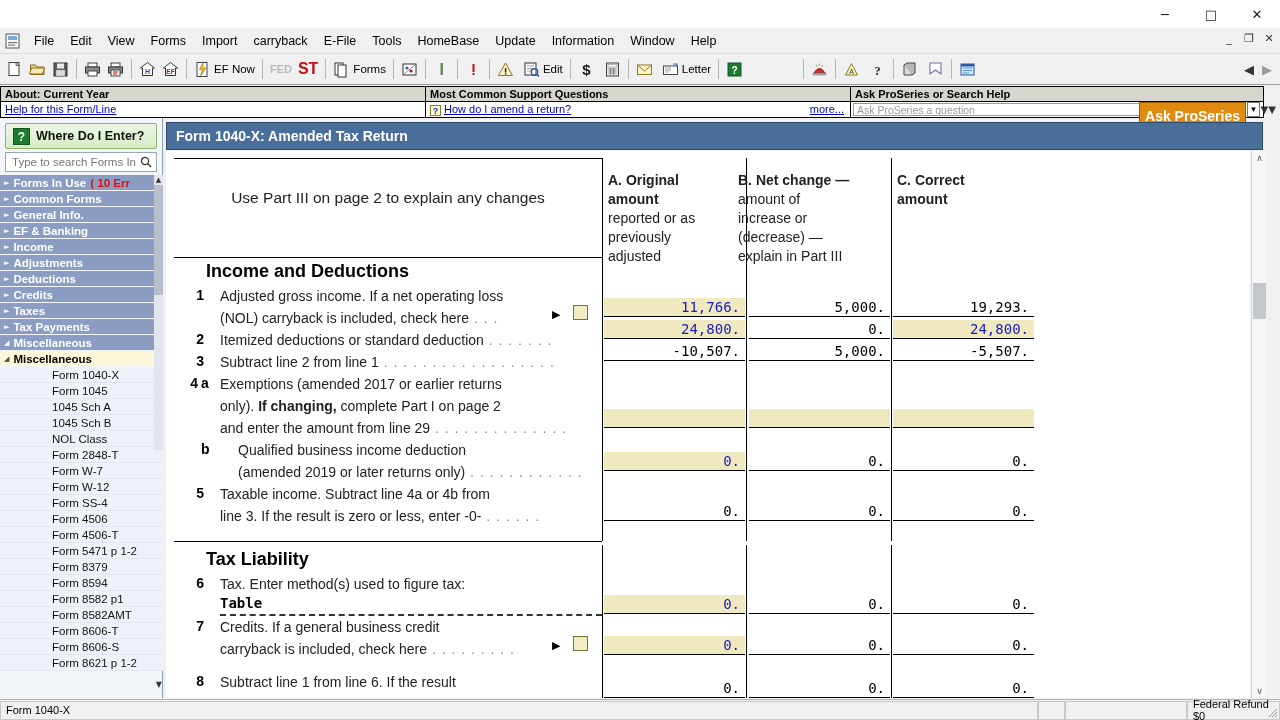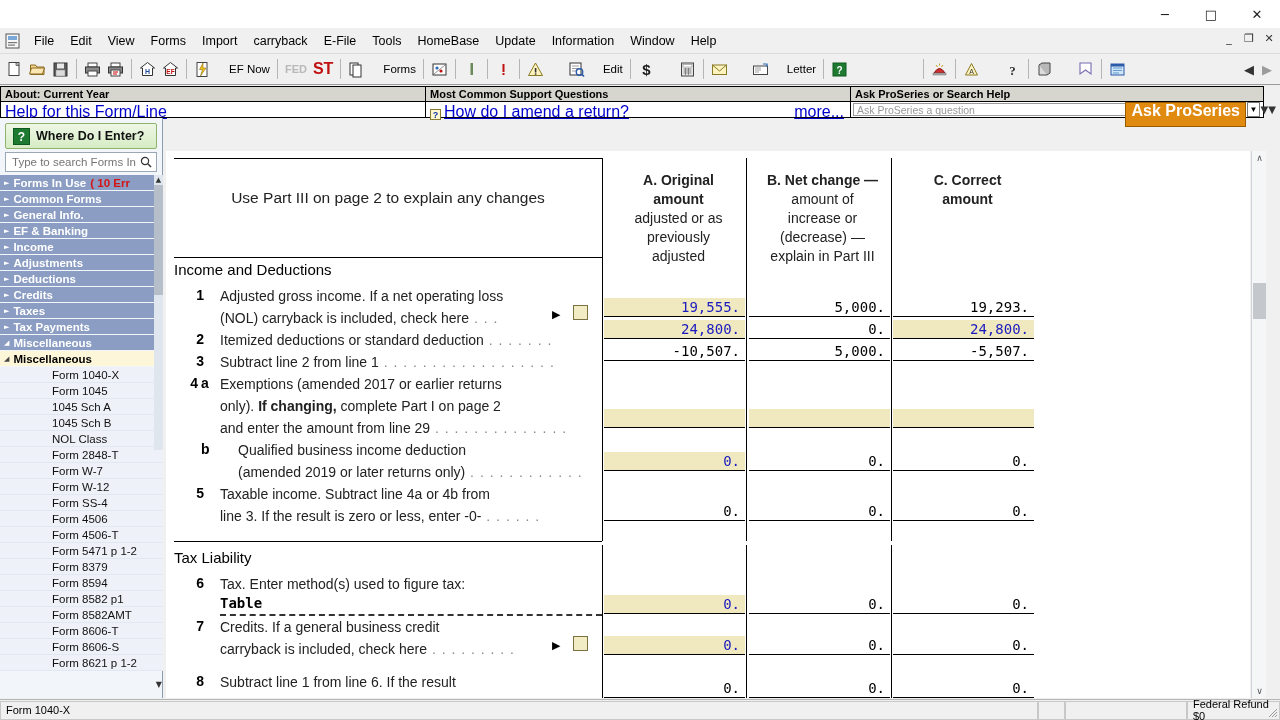--- a/index.html
+++ b/index.html
@@ -24,49 +24,49 @@
   .applogo { width:18px; height:18px; margin-right:4px; position:relative; }
   .menuitem { padding:3px 8px; font-size:12.5px; color:#000; white-space:nowrap; }
   .mdibtns { position:absolute; right:4px; top:4px; display:flex; gap:6px; font-size:11px; color:#333;
              font-family:"DejaVu Sans", sans-serif; }
   .mdibtn { width:14px; text-align:center; }
 
   
   .toolbar { position:absolute; left:0; top:53px; width:1280px; height:32px;
              background:#f0f0f0; border-top:1px solid #dcdcdc; border-bottom:1px solid #9a9a9a;
              display:flex; align-items:center; padding-left:3px; }
-  .tbitem { display:flex; align-items:center; height:26px; padding:0 3px; gap:18px; white-space:nowrap; }
+  .tbitem { display:flex; align-items:center; height:26px; padding:0 3px; gap:3px; white-space:nowrap; }
   .tblabel { font-size:11.5px; color:#000; }
   .tbsep { width:1px; height:20px; background:#b5b5b5; margin:0 4px; }
   .tbnav { margin-left:auto; display:flex; align-items:center; gap:8px; padding-right:8px; }
   .navarrow { font-size:13px; color:#333; font-family:"DejaVu Sans", sans-serif; }
   .navarrow.dim { color:#9a9a9a; }
 
   
   .ic { width:17px; height:17px; position:relative; display:inline-block; flex:none; }
 
   
   .panels { position:absolute; left:0; top:86px; width:1280px; height:32px; display:flex; }
   .panel { height:32px; border:1px solid #000; background:#fff; position:relative; }
   .panel-head { height:15px; background:#d6d6ce; border-bottom:1px solid #000;
                 font-size:11px; font-weight:bold; padding:1px 4px; color:#000; }
   .panel-body { height:15px; font-size:11px; padding:1px 4px; position:relative; }
-  .lnk { color:#0000cc; text-decoration:underline; font-size:16px; }
+  .lnk { color:#0000cc; text-decoration:underline; font-size:11px; }
   .p1 { width:426px; }
   .p2 { width:425px; border-left:none; }
   .p3 { width:413px; border-left:none; }
   .more { position:absolute; right:6px; top:1px; }
   .qmark { display:inline-block; width:11px; height:11px; background:#fff8d0; border:1px solid #8a7a30;
            color:#0a34a8; font-size:9px; font-weight:bold; text-align:center; line-height:10px;
            margin-right:3px; vertical-align:-1px; }
   .askinput { position:absolute; left:2px; top:1px; width:320px; height:13px; border:1px solid #999;
               background:#fff; font-size:10.5px; color:#999; padding:0 3px; line-height:12px; }
   .askbtn { position:absolute; right:17px; top:0px; height:25px; background:#e08a10;
-            border:1px solid #9a5c00; color:#fff; font-size:16px; font-weight:bold;
-            padding:2px 5px; line-height:11px; }
+            border:1px solid #9a5c00; color:#fff; font-size:14px; font-weight:bold;
+            padding:8px 5px; line-height:11px; }
   .askdrop { position:absolute; right:3px; top:0px; width:13px; height:15px; background:#ffffff;
              border:1px solid #777; font-size:8px; text-align:center; line-height:13px; }
   .dblchev { position:absolute; right:2px; top:16px; font-size:10px; color:#333;
              font-family:"DejaVu Sans", sans-serif; }
 
   
   .sidebar { position:absolute; left:0; top:118px; width:163px; height:580px; background:#f2f5f9;
              border-right:1px solid #8a9cb0; }
   .wdie-wrap { padding:5px 5px 3px 5px; }
   .wdie { height:26px; background:linear-gradient(#eef7e6,#d6ecc4); border:1px solid #8fb36a;
@@ -116,27 +116,27 @@
   .sheet { position:absolute; left:8px; top:0px; width:1020px; height:547px; }
 
   
   .vrule { position:absolute; width:1px; background:#000; }
 
   .topbox { position:absolute; left:0; top:7px; width:428px; height:100px;
             border-top:1px solid #000; border-bottom:1px solid #000; }
   .topbox-txt { position:absolute; left:0; top:38px; width:428px; text-align:center;
                 font-size:15.5px; color:#222; }
 
-  .colhdr { position:absolute; top:20px; text-align:center; font-size:14px; color:#222; line-height:19px; }
+  .colhdr { position:absolute; top:20px; text-align:left; font-size:14px; color:#222; line-height:19px; }
   .colhdr b { font-weight:bold; }
   .colA { left:434px; width:141px; }
-  .colB { left:578px; width:141px; }
+  .colB { left:564px; width:141px; }
   .colC { left:723px; width:141px; }
 
-  .secttl { position:absolute; font-size:15px; font-weight:normal; color:#000; }
+  .secttl { position:absolute; font-size:18px; font-weight:bold; color:#000;margin-left:32px; }
   .ln-no { position:absolute; font-size:14px; font-weight:bold; color:#000; text-align:right; width:22px; }
   .ln-sub { position:absolute; font-size:14px; font-weight:bold; color:#000; }
   .ln-txt { position:absolute; font-size:14px; color:#222; line-height:22px; white-space:nowrap; }
   .ln-txt b { font-weight:bold; }
   .dots { color:#888; letter-spacing:1px; }
   .arrw { position:absolute; font-size:11px; font-family:"DejaVu Sans", sans-serif; color:#000; }
   .chk { position:absolute; width:15px; height:15px; background:#f2ecc4; border:1px solid #7a7040; }
 
   
   .amt { position:absolute; height:19px; font-family:"DejaVu Sans Mono", monospace; font-size:14px;
@@ -566,38 +566,39 @@
       <div class="leaf">Form 8621 p 1-2</div>
 
       <div class="treescroll">
         <div class="treeup">▲</div>
         <div class="treethumb"></div>
       </div>
       <div class="treedn" style="top:505px">▼</div>
     </div>
   </div>
 
+  <div class="formhdr">Form 1040-X: Amended Tax Return</div>
 
   <div class="formarea">
     <div class="sheet">
 
       <div class="vrule" style="left:428px; top:7px; height:383px"></div>
       <div class="vrule" style="left:572px; top:7px; height:383px"></div>
       <div class="vrule" style="left:717px; top:7px; height:383px"></div>
       <div class="vrule" style="left:428px; top:394px; height:153px"></div>
       <div class="vrule" style="left:572px; top:394px; height:153px"></div>
       <div class="vrule" style="left:717px; top:394px; height:153px"></div>
 
       <div class="topbox"></div>
       <div class="topbox-txt">Use Part III on page 2 to explain any changes</div>
 
       <div class="colhdr colA">
         <b>A. Original</b><br>
         <b>amount</b><br>
-        <span>adjusted or as</span><br>
+        <span>reported or as</span><br>
         <span>previously</span><br>
         <span>adjusted</span>
       </div>
       <div class="colhdr colB">
         <b>B. Net change —</b><br>
         <span>amount of</span><br>
         <span>increase or</span><br>
         <span>(decrease) —</span><br>
         <span>explain in Part III</span>
       </div>
@@ -608,21 +609,21 @@
 
       <div class="secttl" style="left:0px; top:110px">Income and Deductions</div>
 
       <div class="ln-no" style="left:8px; top:136px">1</div>
       <div class="ln-txt" style="left:46px; top:134px">
         <span>Adjusted gross income. If a net operating loss</span><br>
         <span>(NOL) carryback is included, check here</span><span class="dots"> . . .</span>
       </div>
       <div class="arrw" style="left:378px; top:157px">▶</div>
       <div class="chk" style="left:399px; top:154px"></div>
-      <div class="amt hl" style="left:430px; top:147px; width:141px">19,555.</div>
+      <div class="amt hl" style="left:430px; top:147px; width:141px">11,766.</div>
       <div class="amt plain" style="left:575px; top:147px; width:141px">5,000.</div>
       <div class="amt plain" style="left:719px; top:147px; width:141px">19,293.</div>
 
       <div class="ln-no" style="left:8px; top:180px">2</div>
       <div class="ln-txt" style="left:46px; top:178px">
         <span>Itemized deductions or standard deduction</span><span class="dots"> . . . . . . .</span>
       </div>
       <div class="amt hl" style="left:430px; top:169px; width:141px">24,800.</div>
       <div class="amt plain" style="left:575px; top:169px; width:141px">0.</div>
       <div class="amt hl" style="left:719px; top:169px; width:141px">24,800.</div>

